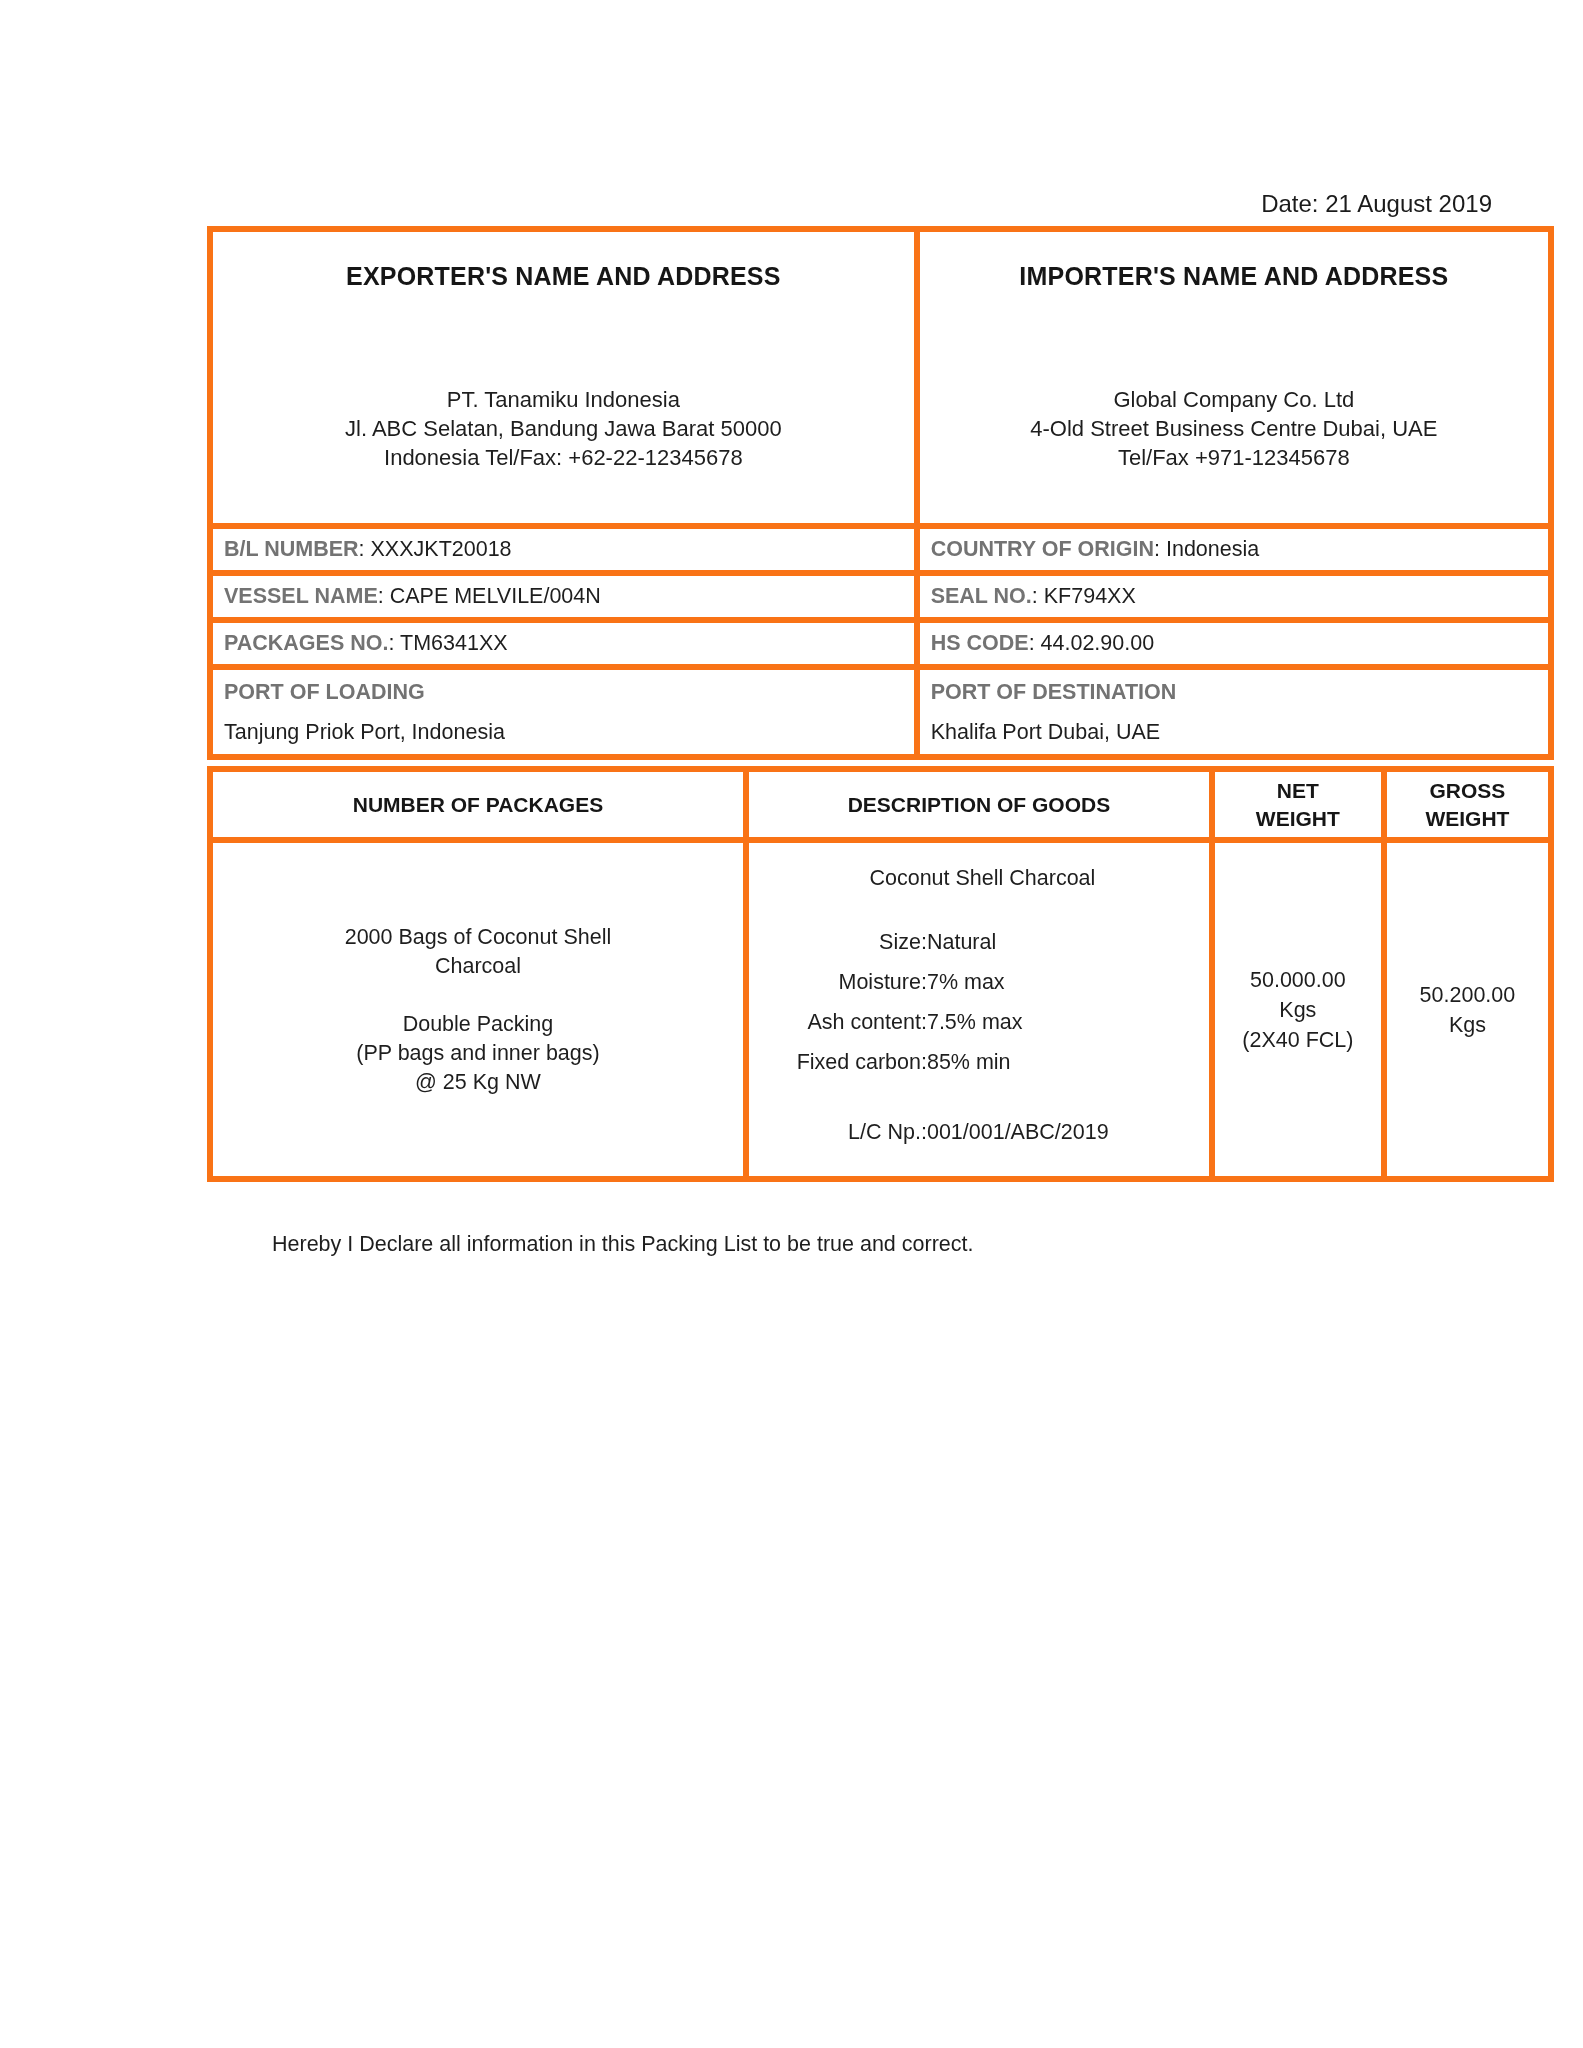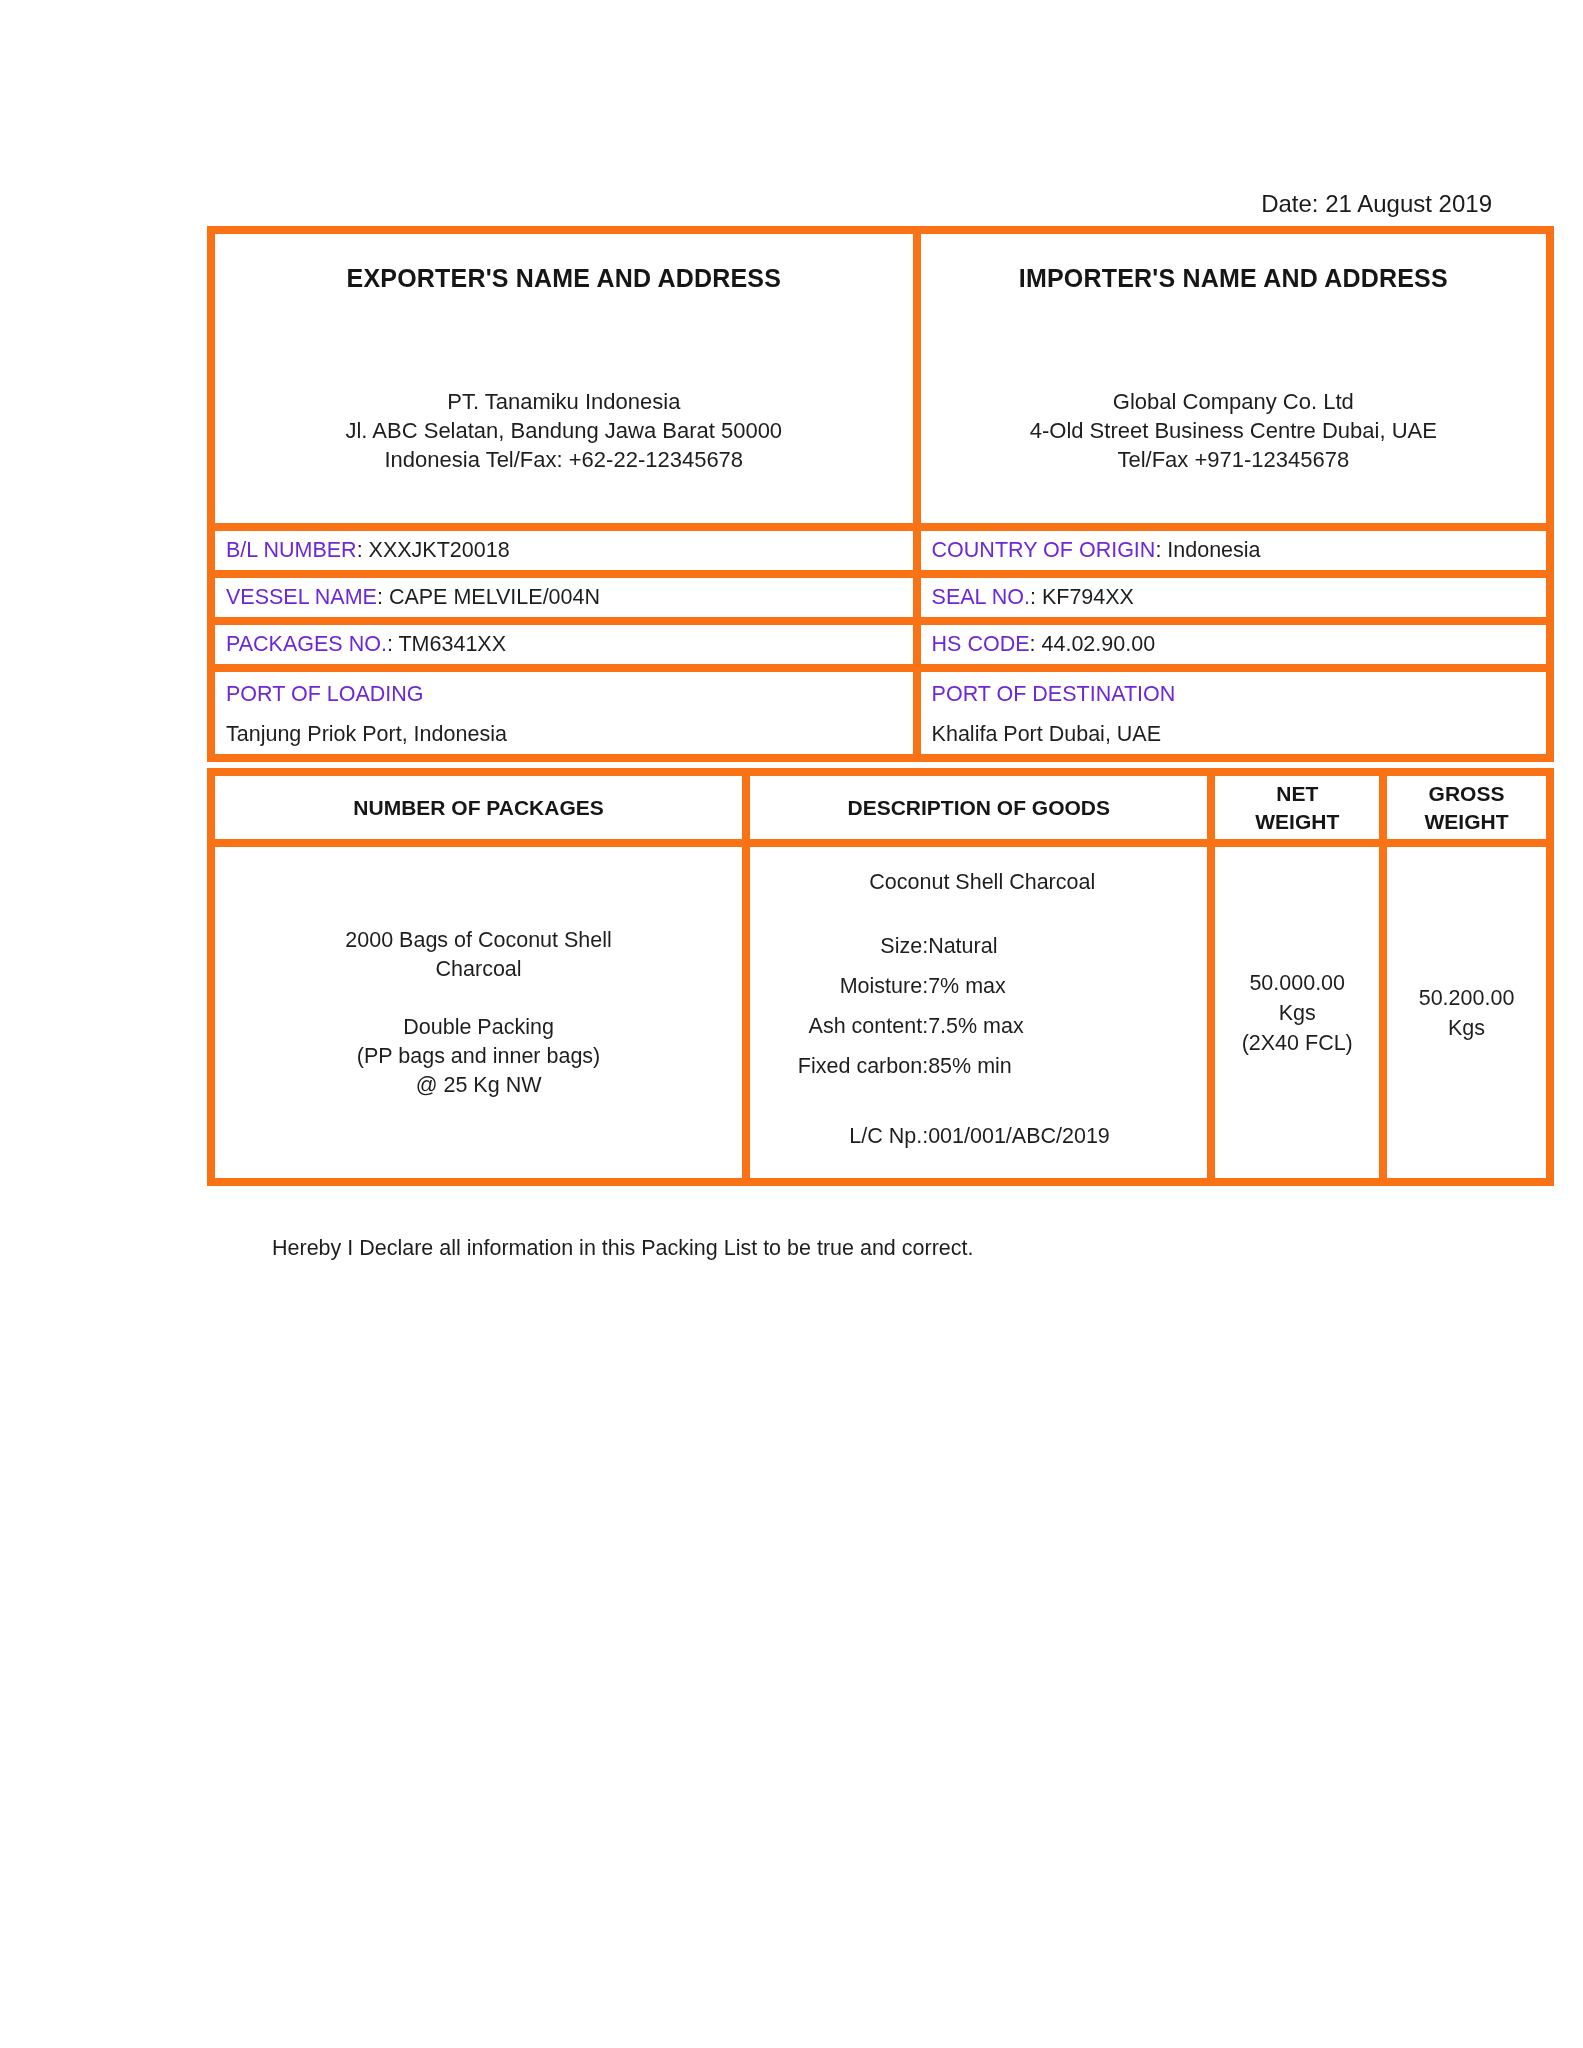--- a/index.html
+++ b/index.html
@@ -23,21 +23,21 @@
     padding-right: 62px;
     margin-bottom: 8px;
     color: #1b1b1b;
   }
   table {
     width: 100%;
     border-collapse: collapse;
     table-layout: fixed;
   }
   td, th {
-    border: 8px solid #f97316;
+    border: 6px solid #f97316;
     font-weight: normal;
   }
   
   .party-row td {
     height: 297px;
     vertical-align: top;
     text-align: center;
   }
   .party-heading {
     margin-top: 30px;
@@ -50,21 +50,21 @@
     margin-top: 94px;
     font-size: 22px;
     line-height: 29px;
   }
   .info-row td {
     height: 47px;
     font-size: 21.5px;
     padding-left: 11px;
     vertical-align: middle;
   }
-  .info-row b, .port-row b { font-weight: normal; color: #6d28d9; }
+  .info-row b, .port-row b { font-weight: bold; color: #737373; }
   .port-row td {
     height: 90px;
     vertical-align: top;
     padding: 10px 11px 0 11px;
     font-size: 21.5px;
   }
   .port-value { margin-top: 15px; }
   .etd-row td {
     height: 42px;
     font-size: 21.5px;

